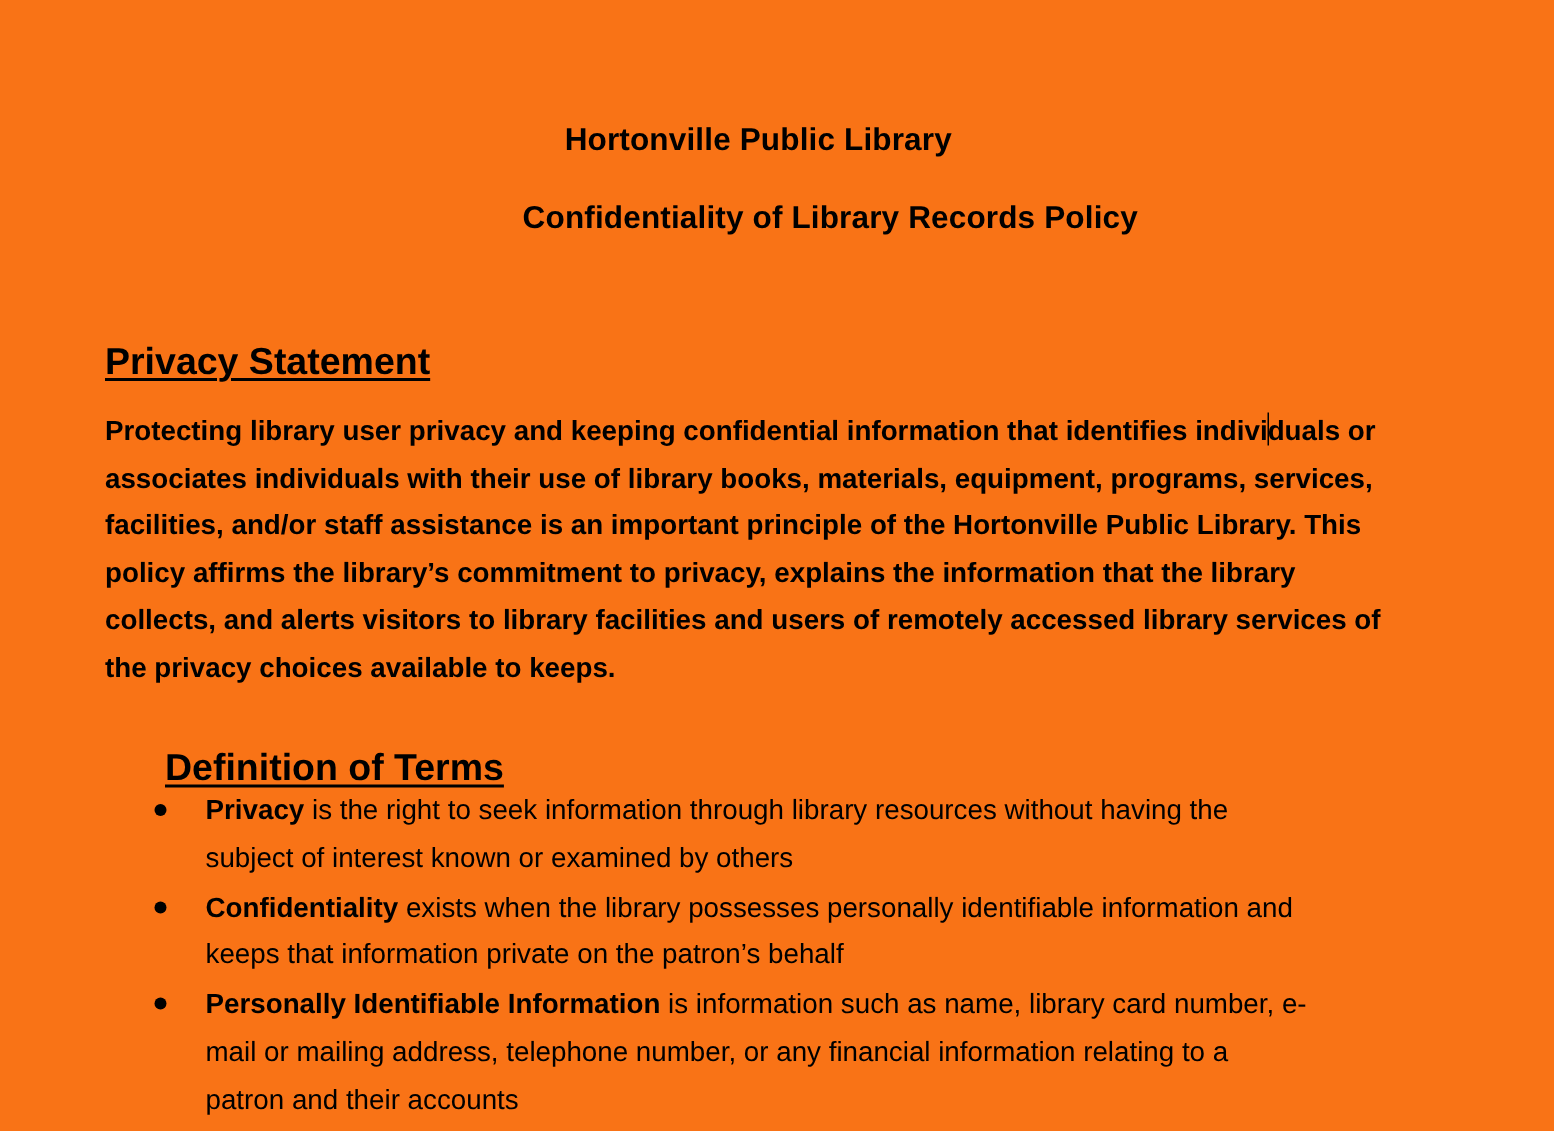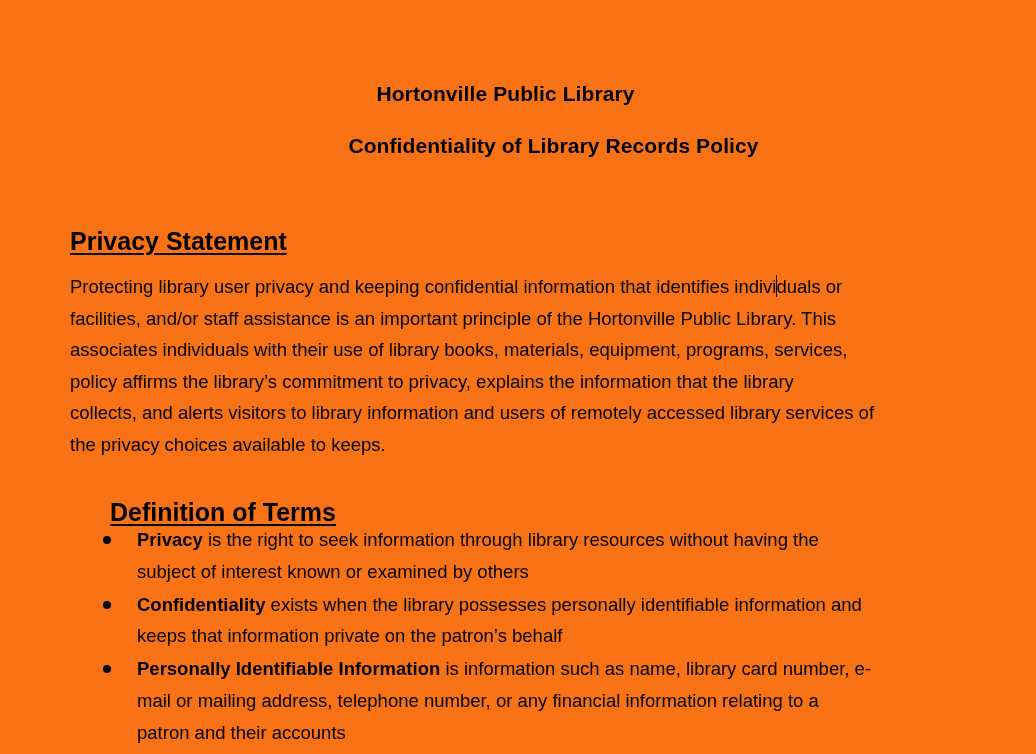--- a/index.html
+++ b/index.html
@@ -53,20 +53,21 @@
       position: absolute;
       left: 70px;
       top: 271px;
       width: 880px;
       font-size: 18.5px;
       line-height: 31.6px;
     }
     .para .line {
       display: block;
       white-space: nowrap;
+      font-weight: bold;
     }
     .caret {
       display: inline-block;
       width: 1px;
       height: 22px;
       background: #000000;
       vertical-align: -4px;
       margin: 0 -0.5px;
     }
 
@@ -109,24 +110,24 @@
 
 <div class="page">
 
   <div class="title title-1">Hortonville Public Library</div>
   <div class="title title-2">Confidentiality of Library Records Policy</div>
 
   <div class="heading heading-privacy">Privacy Statement</div>
 
   <div class="para">
     <span class="line"><span>Protecting library user privacy and keeping confidential information that identifies indivi</span><span class="caret"></span><span>duals or</span></span>
+    <span class="line">associates individuals with their use of library books, materials, equipment, programs, services,</span>
     <span class="line">facilities, and/or staff assistance is an important principle of the Hortonville Public Library. This</span>
-    <span class="line">associates individuals with their use of library books, materials, equipment, programs, services,</span>
     <span class="line">policy affirms the library’s commitment to privacy, explains the information that the library</span>
-    <span class="line">collects, and alerts visitors to library information and users of remotely accessed library services of</span>
+    <span class="line">collects, and alerts visitors to library facilities and users of remotely accessed library services of</span>
     <span class="line">the privacy choices available to keeps.</span>
   </div>
 
   <div class="heading heading-terms">Definition of Terms</div>
 
   <ul class="def-list">
     <li class="def-item">
       <span class="bullet"></span>
       <span class="line"><span class="term">Privacy</span><span> is the right to seek information through library resources without having the</span></span>
       <span class="line">subject of interest known or examined by others</span>

